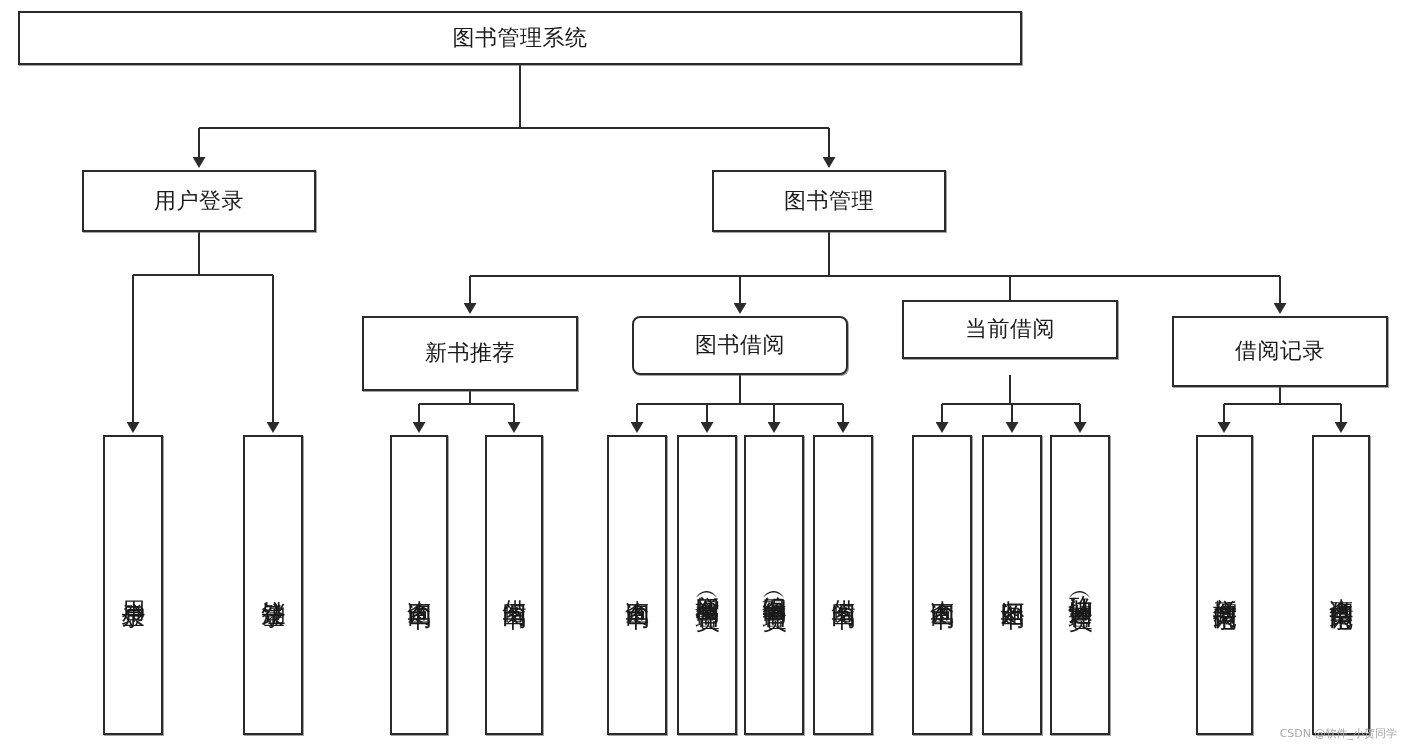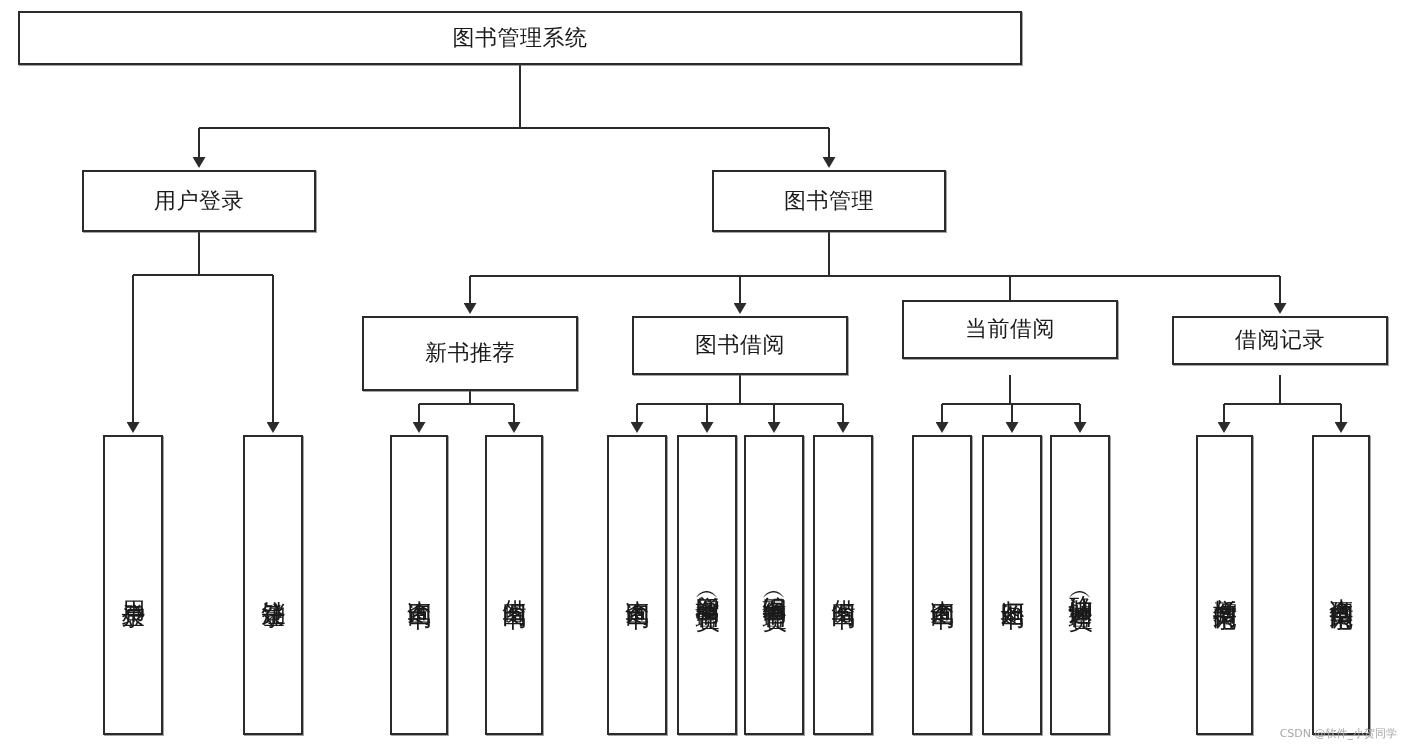--- a/index.html
+++ b/index.html
@@ -133,27 +133,27 @@
   <div class="node horiz" style="left:82px;top:170px;width:234px;height:62px;">
     <span class="label">用户登录</span>
   </div>
   <div class="node horiz" style="left:712px;top:170px;width:234px;height:62px;">
     <span class="label">图书管理</span>
   </div>
 
   <div class="node horiz" style="left:362px;top:316px;width:216px;height:75px;">
     <span class="label">新书推荐</span>
   </div>
-  <div class="node horiz" style="left:632px;top:316px;width:216px;height:59px;">
+  <div class="node horiz" style="left:632px;top:316px;width:216px;height:59px;border-radius:8px;">
     <span class="label">图书借阅</span>
   </div>
   <div class="node horiz" style="left:902px;top:300px;width:216px;height:59px;">
     <span class="label">当前借阅</span>
   </div>
-  <div class="node horiz" style="left:1172px;top:316px;width:216px;height:49px;">
+  <div class="node horiz" style="left:1172px;top:316px;width:216px;height:71px;">
     <span class="label">借阅记录</span>
   </div>
 
   <div class="node vert" style="left:103px;top:435px;width:60px;height:300px;">
     <span class="label">用户登录</span>
   </div>
   <div class="node vert" style="left:243px;top:435px;width:60px;height:300px;">
     <span class="label">注销登录</span>
   </div>
   <div class="node vert" style="left:390px;top:435px;width:58px;height:300px;">

